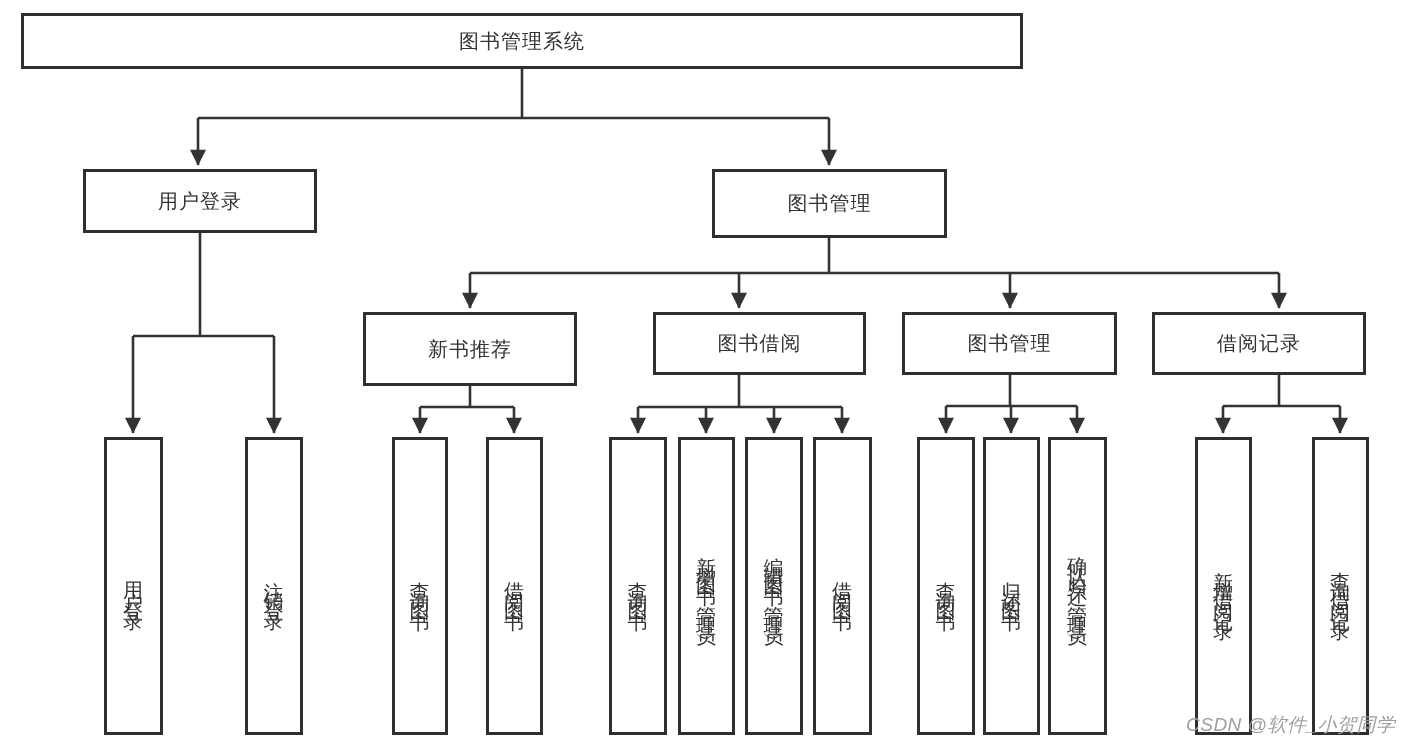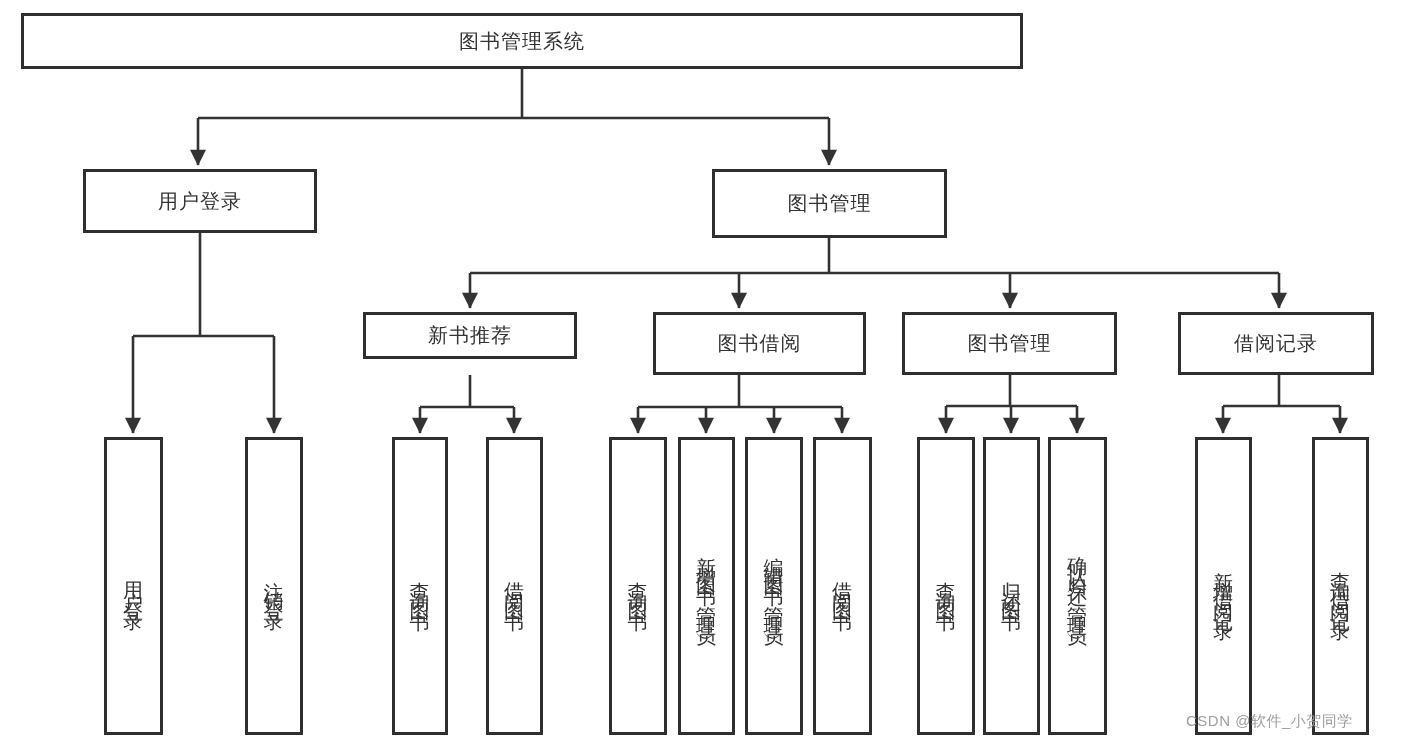--- a/index.html
+++ b/index.html
@@ -36,24 +36,25 @@
     writing-mode:vertical-rl;
     text-orientation:mixed;
     font-size:20px;
     letter-spacing:10px;
     line-height:1;
     white-space:nowrap;
   }
   .watermark{
     position:absolute;
     left:1186px;top:712px;
-    font-size:15px;
+    font-size:19px;
     color:var(--watermark);
     letter-spacing:0.5px;
     white-space:nowrap;
+    font-style:italic;
   }
 </style>
 </head>
 <body>
 
 <div class="stage">
 
   <svg class="wires" viewBox="0 0 1405 747">
     <defs>
       <marker id="arw" viewBox="0 0 10 10" refX="9.5" refY="5" markerUnits="userSpaceOnUse" markerWidth="18" markerHeight="16" orient="auto">
@@ -100,24 +101,24 @@
     <path class="ln" d="M1223,406 H1340"></path>
     <path class="ln" d="M1223,406 V433" marker-end="url(#arw)"></path>
     <path class="ln" d="M1340,406 V433" marker-end="url(#arw)"></path>
   </svg>
 
   <div class="box h" style="left:21px;top:13px;width:1002px;height:56px">图书管理系统</div>
 
   <div class="box h" style="left:83px;top:169px;width:234px;height:64px">用户登录</div>
   <div class="box h" style="left:712px;top:169px;width:235px;height:69px">图书管理</div>
 
-  <div class="box h" style="left:363px;top:312px;width:214px;height:47px">新书推荐</div>
+  <div class="box h" style="left:363px;top:312px;width:214px;height:74px">新书推荐</div>
   <div class="box h" style="left:653px;top:312px;width:213px;height:63px">图书借阅</div>
   <div class="box h" style="left:902px;top:312px;width:215px;height:63px">图书管理</div>
-  <div class="box h" style="left:1178px;top:312px;width:196px;height:63px">借阅记录</div>
+  <div class="box h" style="left:1152px;top:312px;width:214px;height:63px">借阅记录</div>
 
   <div class="box v" style="left:104px;width:59px">
     <span class="vtext">用户登录</span>
   </div>
   <div class="box v" style="left:245px;width:58px">
     <span class="vtext">注销登录</span>
   </div>
 
   <div class="box v" style="left:392px;width:56px">
     <span class="vtext">查询图书</span>

